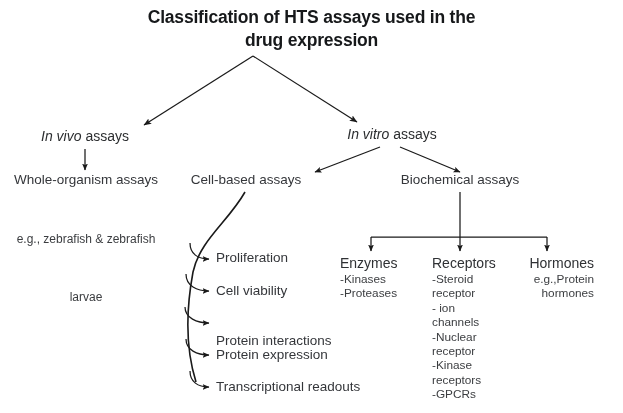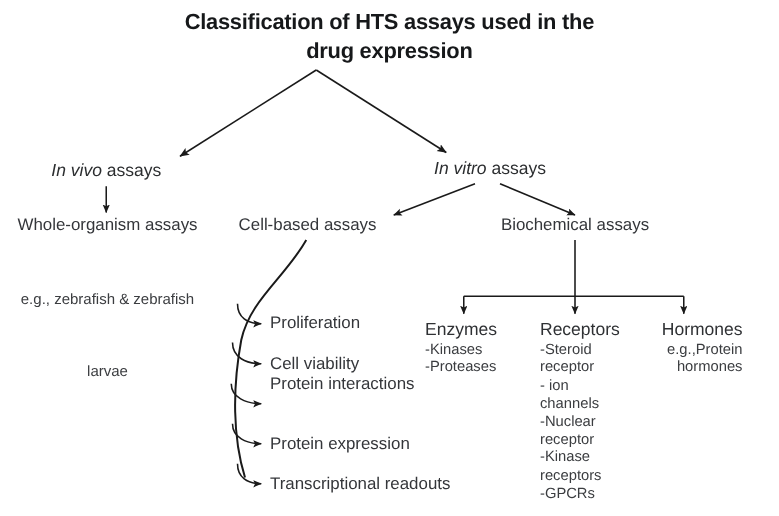--- a/index.html
+++ b/index.html
@@ -44,21 +44,21 @@
   .collist div{white-space:normal;}
 
   #n-invivo{left:22px;top:128px;width:126px;}
   #n-invitro{left:330px;top:126px;width:124px;text-align:center;}
   #n-whole{left:4px;top:172px;width:164px;}
   #n-cell{left:190px;top:172px;width:112px;}
   #n-biochem{left:390px;top:172px;width:140px;}
 
   #n-prolif{left:216px;top:250px;}
   #n-viab{left:216px;top:283px;}
-  #n-pint{left:216px;top:299px;}
+  #n-pint{left:216px;top:333px;}
   #n-pexp{left:216px;top:347px;}
   #n-tran{left:216px;top:379px;}
 
   #c-enz{left:340px;top:255px;width:76px;}
   #c-rec{left:432px;top:255px;width:72px;}
   #c-hor{left:506px;top:255px;width:88px;text-align:right;}
 </style>
 </head>
 <body>
 

